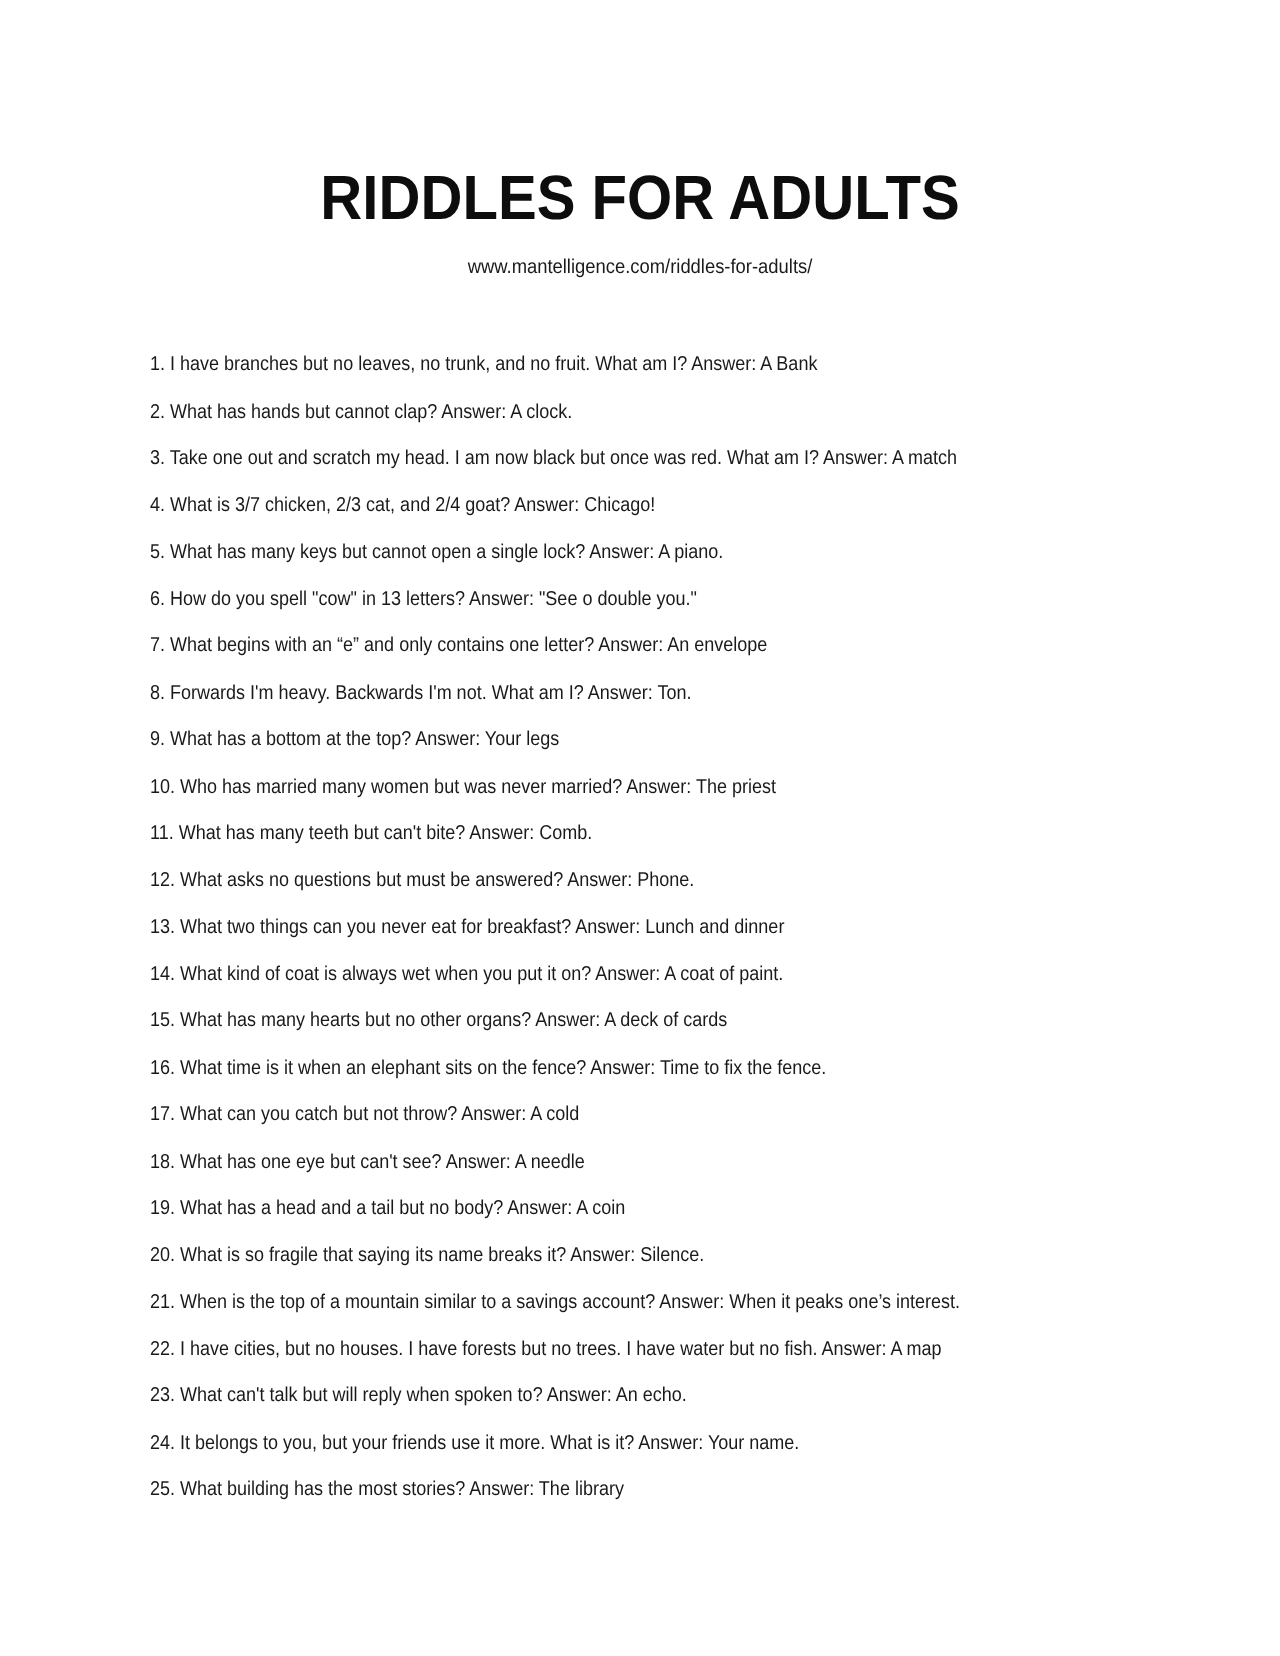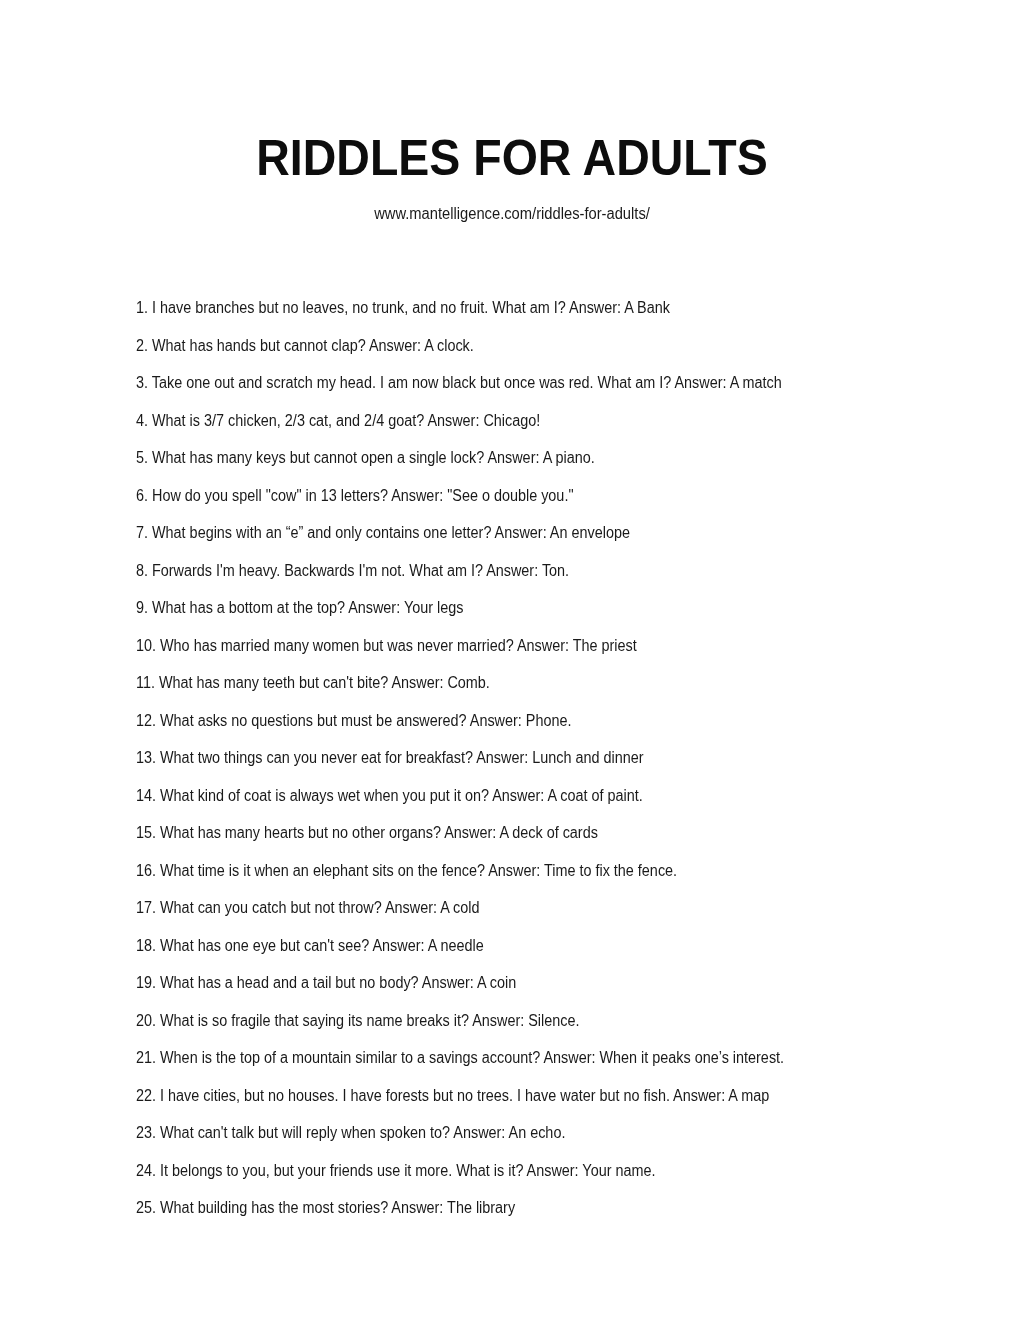--- a/index.html
+++ b/index.html
@@ -47,21 +47,21 @@
       font-size: 16px;
       line-height: 22px;
       color: #1a1a1a;
       transform: scaleX(0.92);
       transform-origin: center;
     }
     .riddle-list {
       position: absolute;
       left: 120px;
       top: 281px;
-      margin: 16px;
+      margin: 0;
       padding: 0;
       list-style: none;
     }
     .riddle {
       height: 37.5px;
       font-size: 16px;
       line-height: 22px;
       color: #1a1a1a;
       white-space: nowrap;
       transform: scaleX(0.9);

